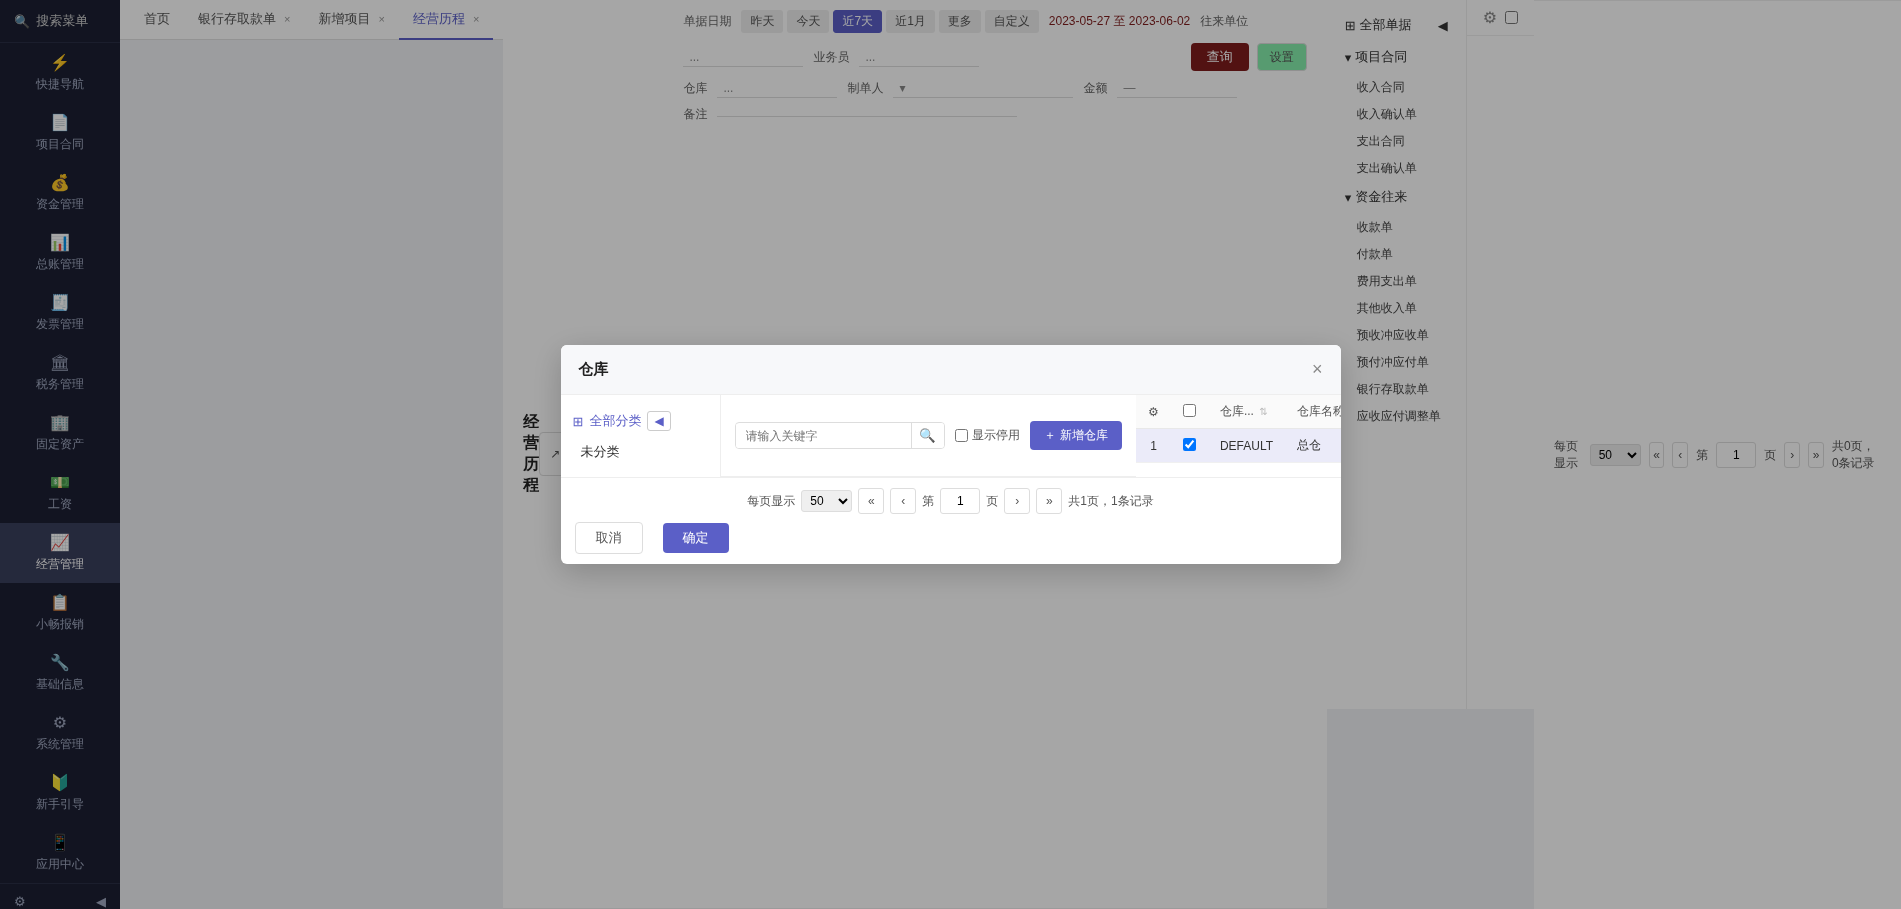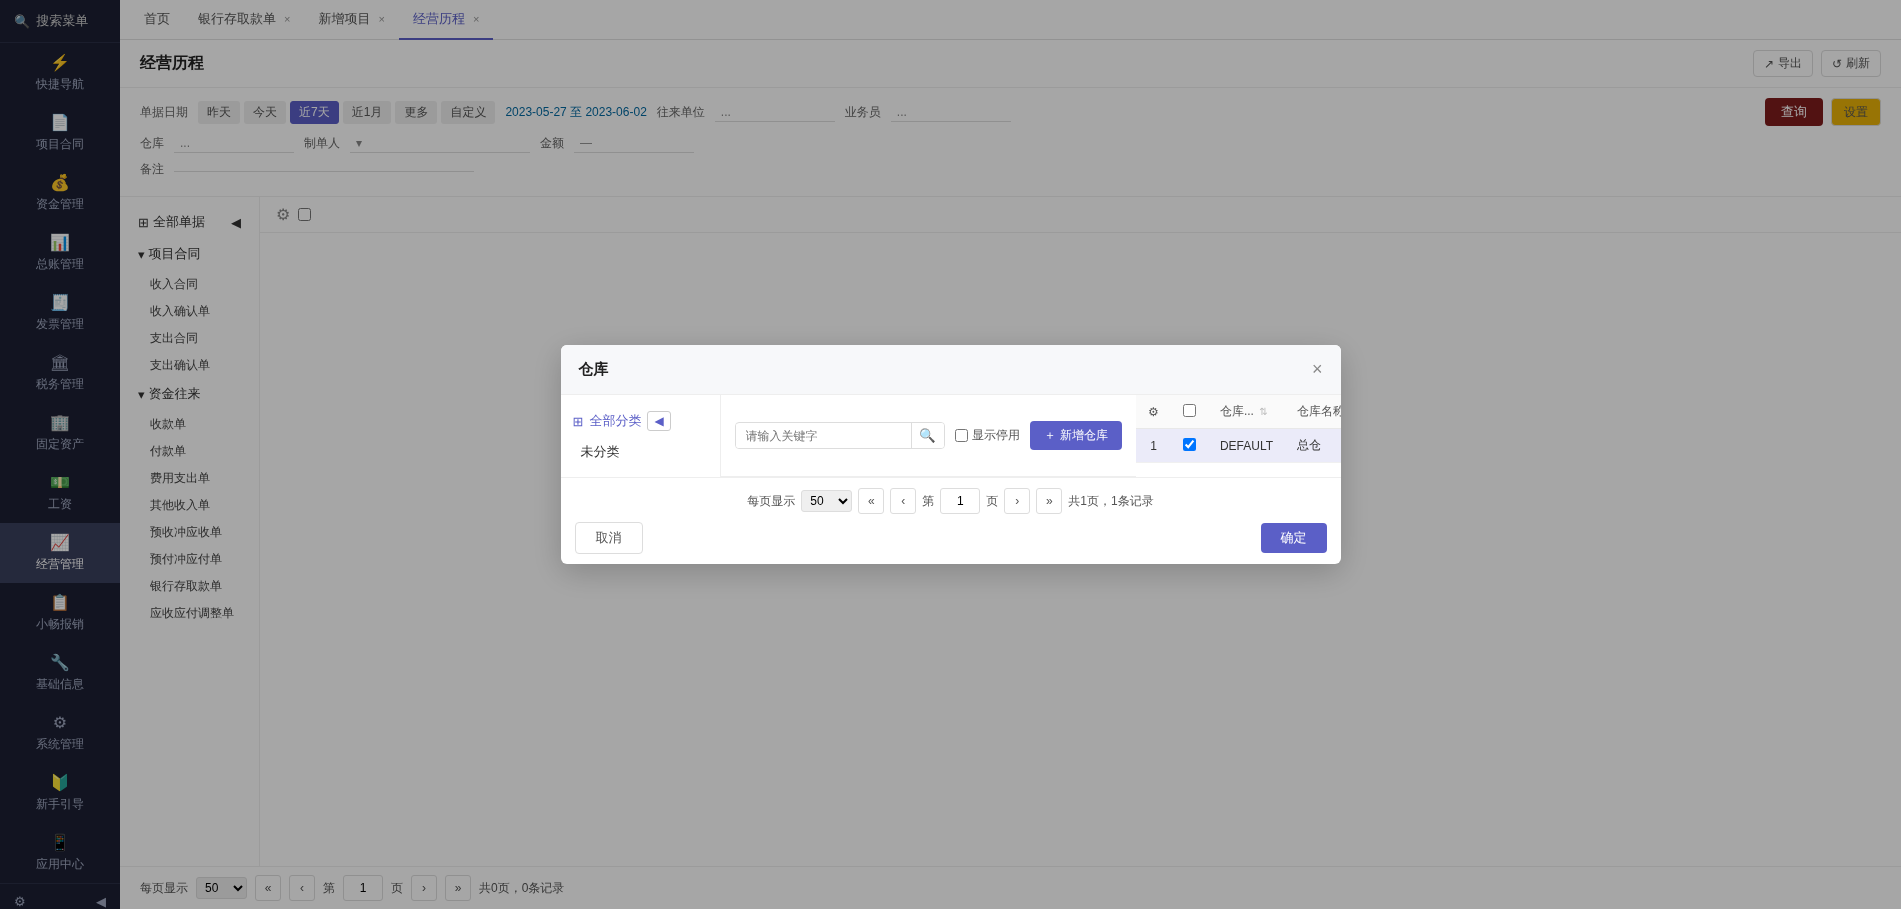--- a/index.html
+++ b/index.html
@@ -20,21 +20,21 @@
     }
     .sidebar-item.active { background: #3a3f5c; color: #fff; }
     .sidebar-item .icon { font-size: 16px; }
     .sidebar-bottom {
       margin-top: auto; border-top: 1px solid #2a2f45;
       display: flex; align-items: center; justify-content: space-between; padding: 10px 14px;
     }
 
     
     .main {
-      margin-left: 120px; height: 909px; display: flex; flex-direction: column;
+      margin-left: 120px; height: 909px; display: flex; 
       background: #f0f2f5;
     }
 
     
     .tabs {
       background: #fff; border-bottom: 1px solid #e0e0e0;
       display: flex; align-items: center; padding: 0 10px; height: 40px;
     }
     .tab {
       display: flex; align-items: center; gap: 4px;
@@ -62,31 +62,31 @@
       background: #fff; padding: 10px 20px; border-bottom: 1px solid #eee;
     }
     .filter-row { display: flex; align-items: center; gap: 10px; margin-bottom: 8px; flex-wrap: wrap; }
     .filter-label { font-size: 12px; color: #666; white-space: nowrap; }
     .date-btns { display: flex; gap: 4px; align-items: center; }
     .date-btn {
       padding: 2px 8px; border-radius: 3px; font-size: 12px; cursor: pointer;
       border: 1px solid transparent; color: #555;
     }
     .date-btn.active { background: #5b5fc7; color: #fff; border-color: #5b5fc7; }
-    .date-range { font-size: 12px; color: #0369a1; margin-left: 6px; }
+    .date-range { font-size: 12px; color: #7f1d1d; margin-left: 6px; }
     .filter-select {
       display: flex; align-items: center; gap: 4px; font-size: 12px; color: #888;
       border-bottom: 1px solid #ddd; padding: 2px 6px; min-width: 120px; cursor: pointer;
     }
     .btn-query {
       background: #7f1d1d; color: #fff; border: none; padding: 5px 16px;
       border-radius: 4px; cursor: pointer; font-size: 13px;
     }
     .btn-settings {
-      background: #eab308; color: #555; border: 1px solid #ddd; padding: 4px 12px;
+      background: #86efac; color: #555; border: 1px solid #ddd; padding: 4px 12px;
       border-radius: 4px; cursor: pointer; font-size: 12px;
     }
     .filter-right { margin-left: auto; display: flex; gap: 8px; }
     .table-toolbar { display: flex; align-items: center; gap: 8px; padding: 8px 0; }
 
     
     .content-layout {
       display: flex; height: calc(100% - 200px);
     }
     .left-panel {
@@ -206,21 +206,21 @@
     
     .modal-footer {
       border-top: 1px solid #eee; padding: 10px 14px;
       display: flex; flex-direction: column; gap: 8px;
     }
     .modal-pagination {
       display: flex; align-items: center; gap: 6px; font-size: 12px; color: #555;
       justify-content: center;
     }
     .modal-action-btns {
-      display: flex; align-items: center; justify-content: space-between; gap: 10px;
+      display: flex; align-items: center; justify-content: flex-start; gap: 20px;
     }
     .btn-cancel {
       background: #fff; border: 1px solid #ddd; color: #555; padding: 6px 20px;
       border-radius: 4px; cursor: pointer; font-size: 13px;
     }
     .btn-confirm {
       background: #5b5fc7; color: #fff; border: none; padding: 6px 20px;
       border-radius: 4px; cursor: pointer; font-size: 13px;
     }
 

